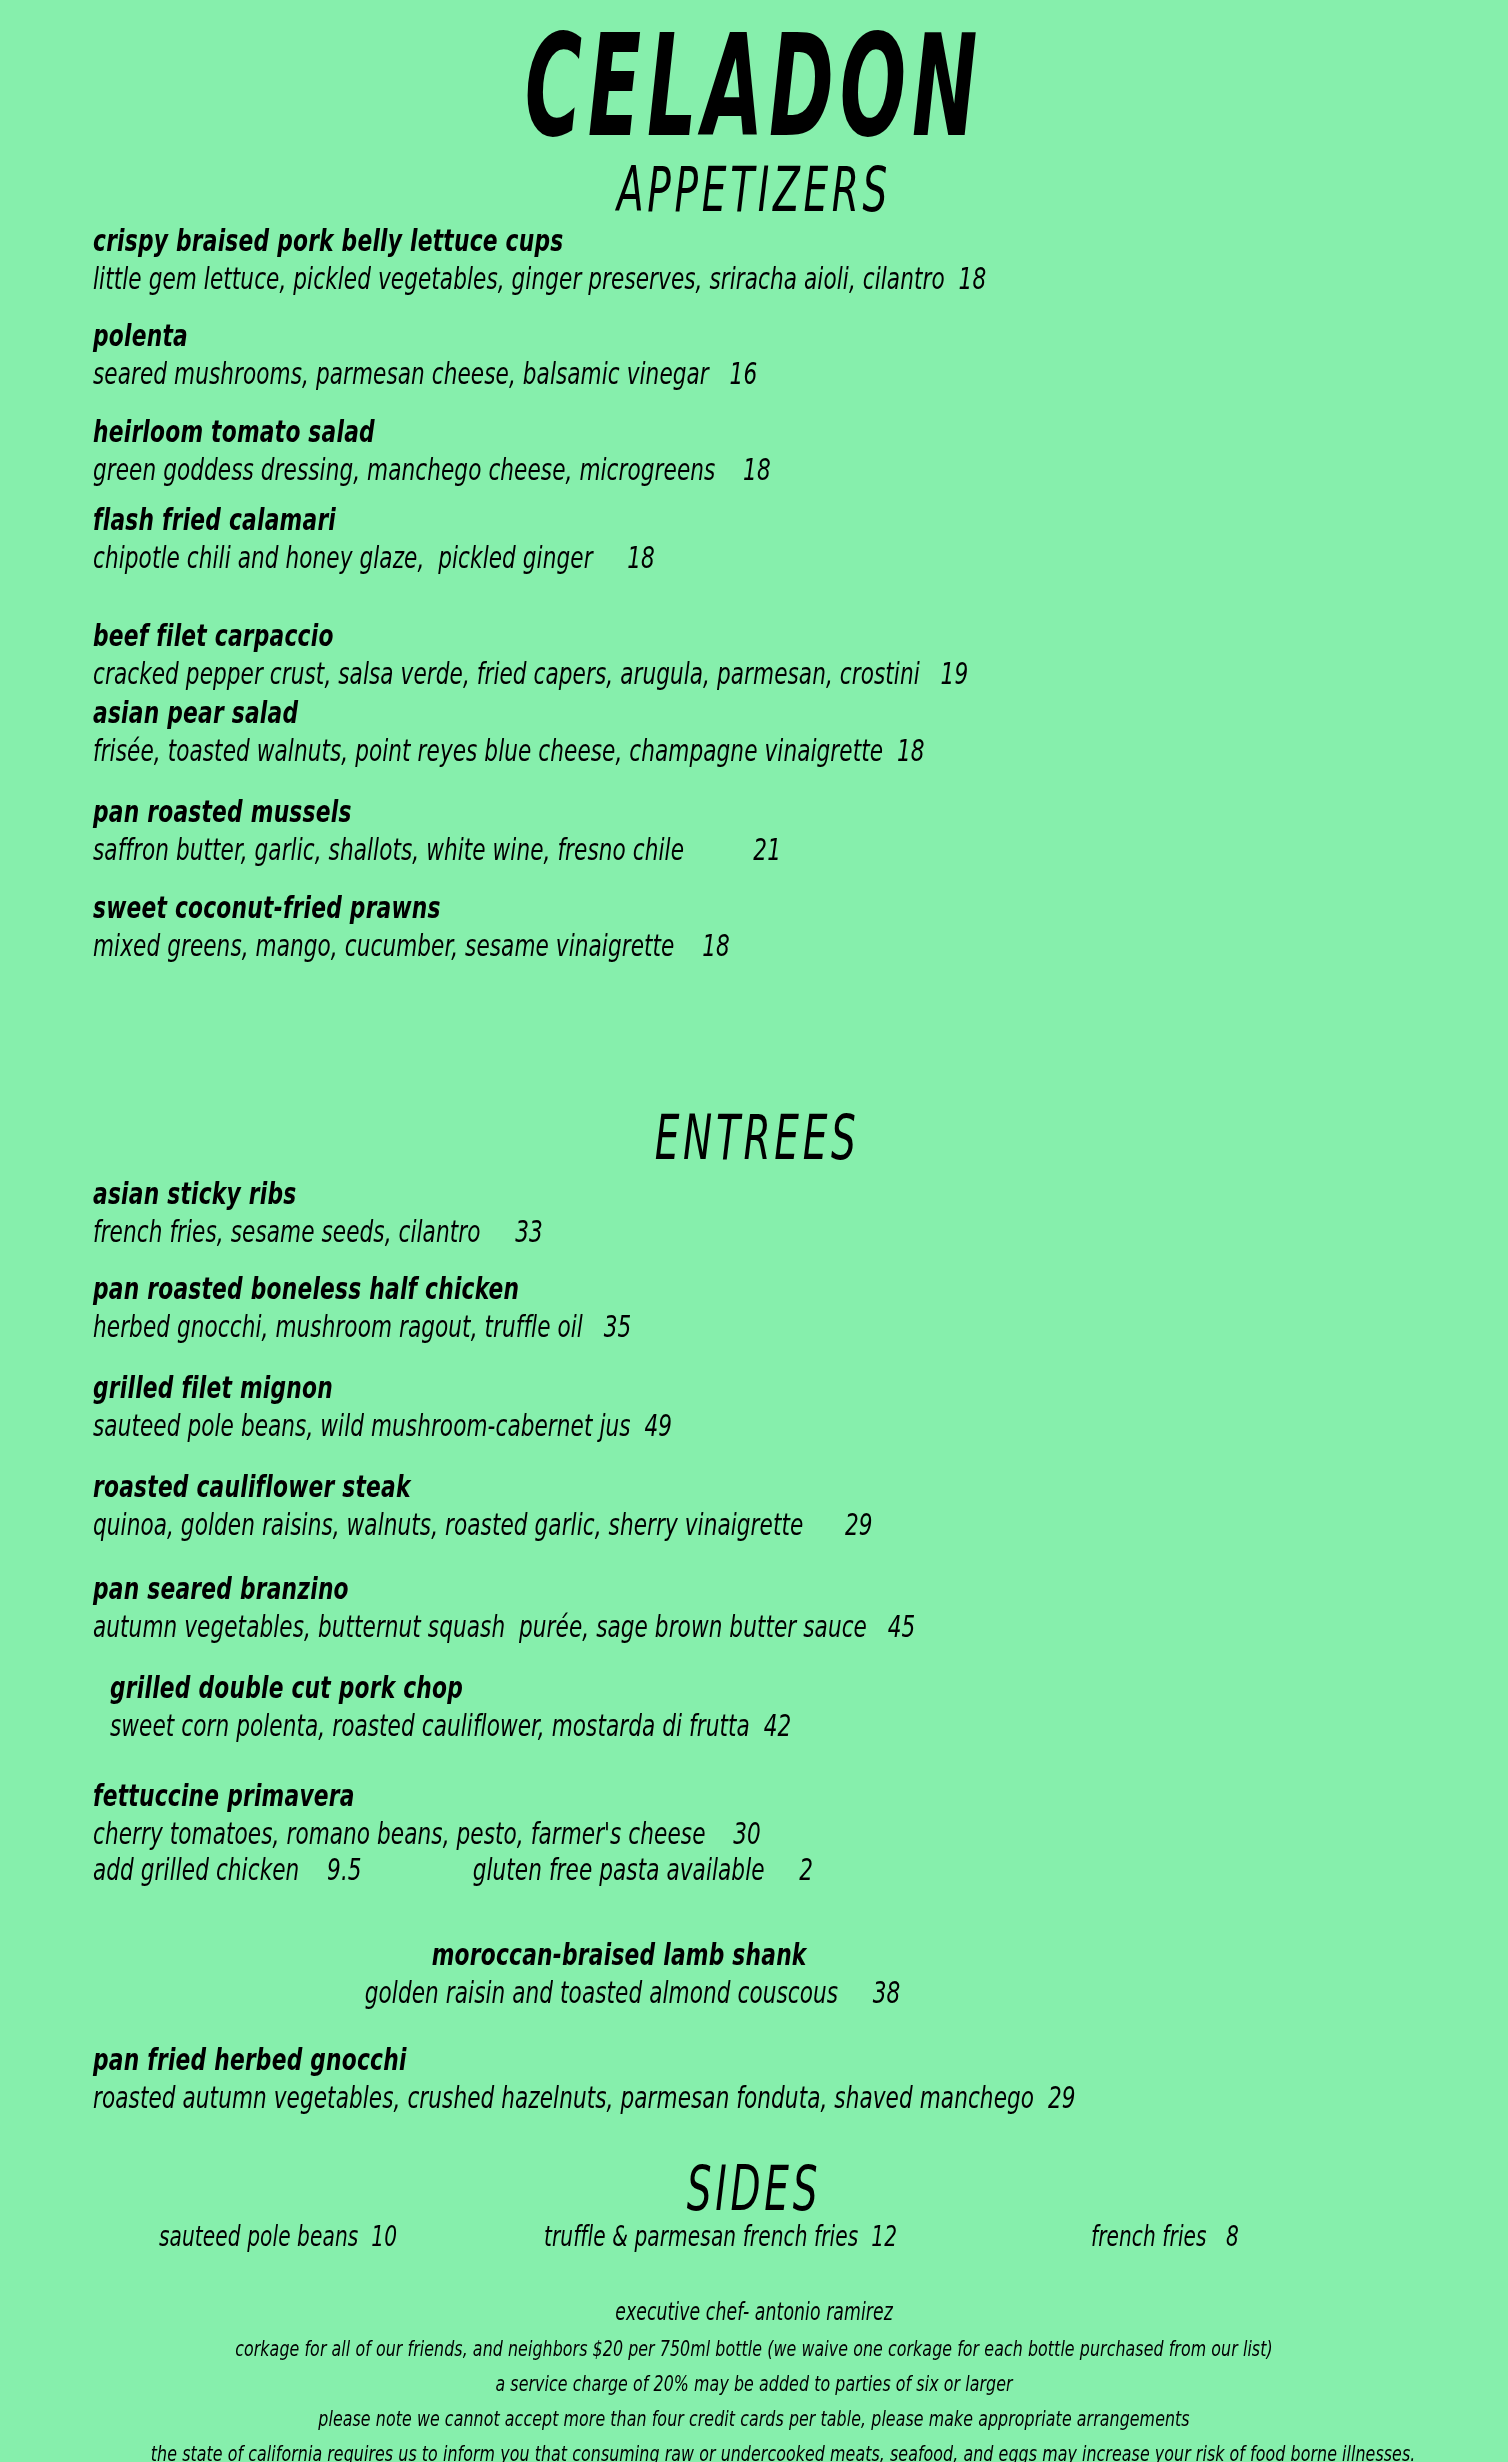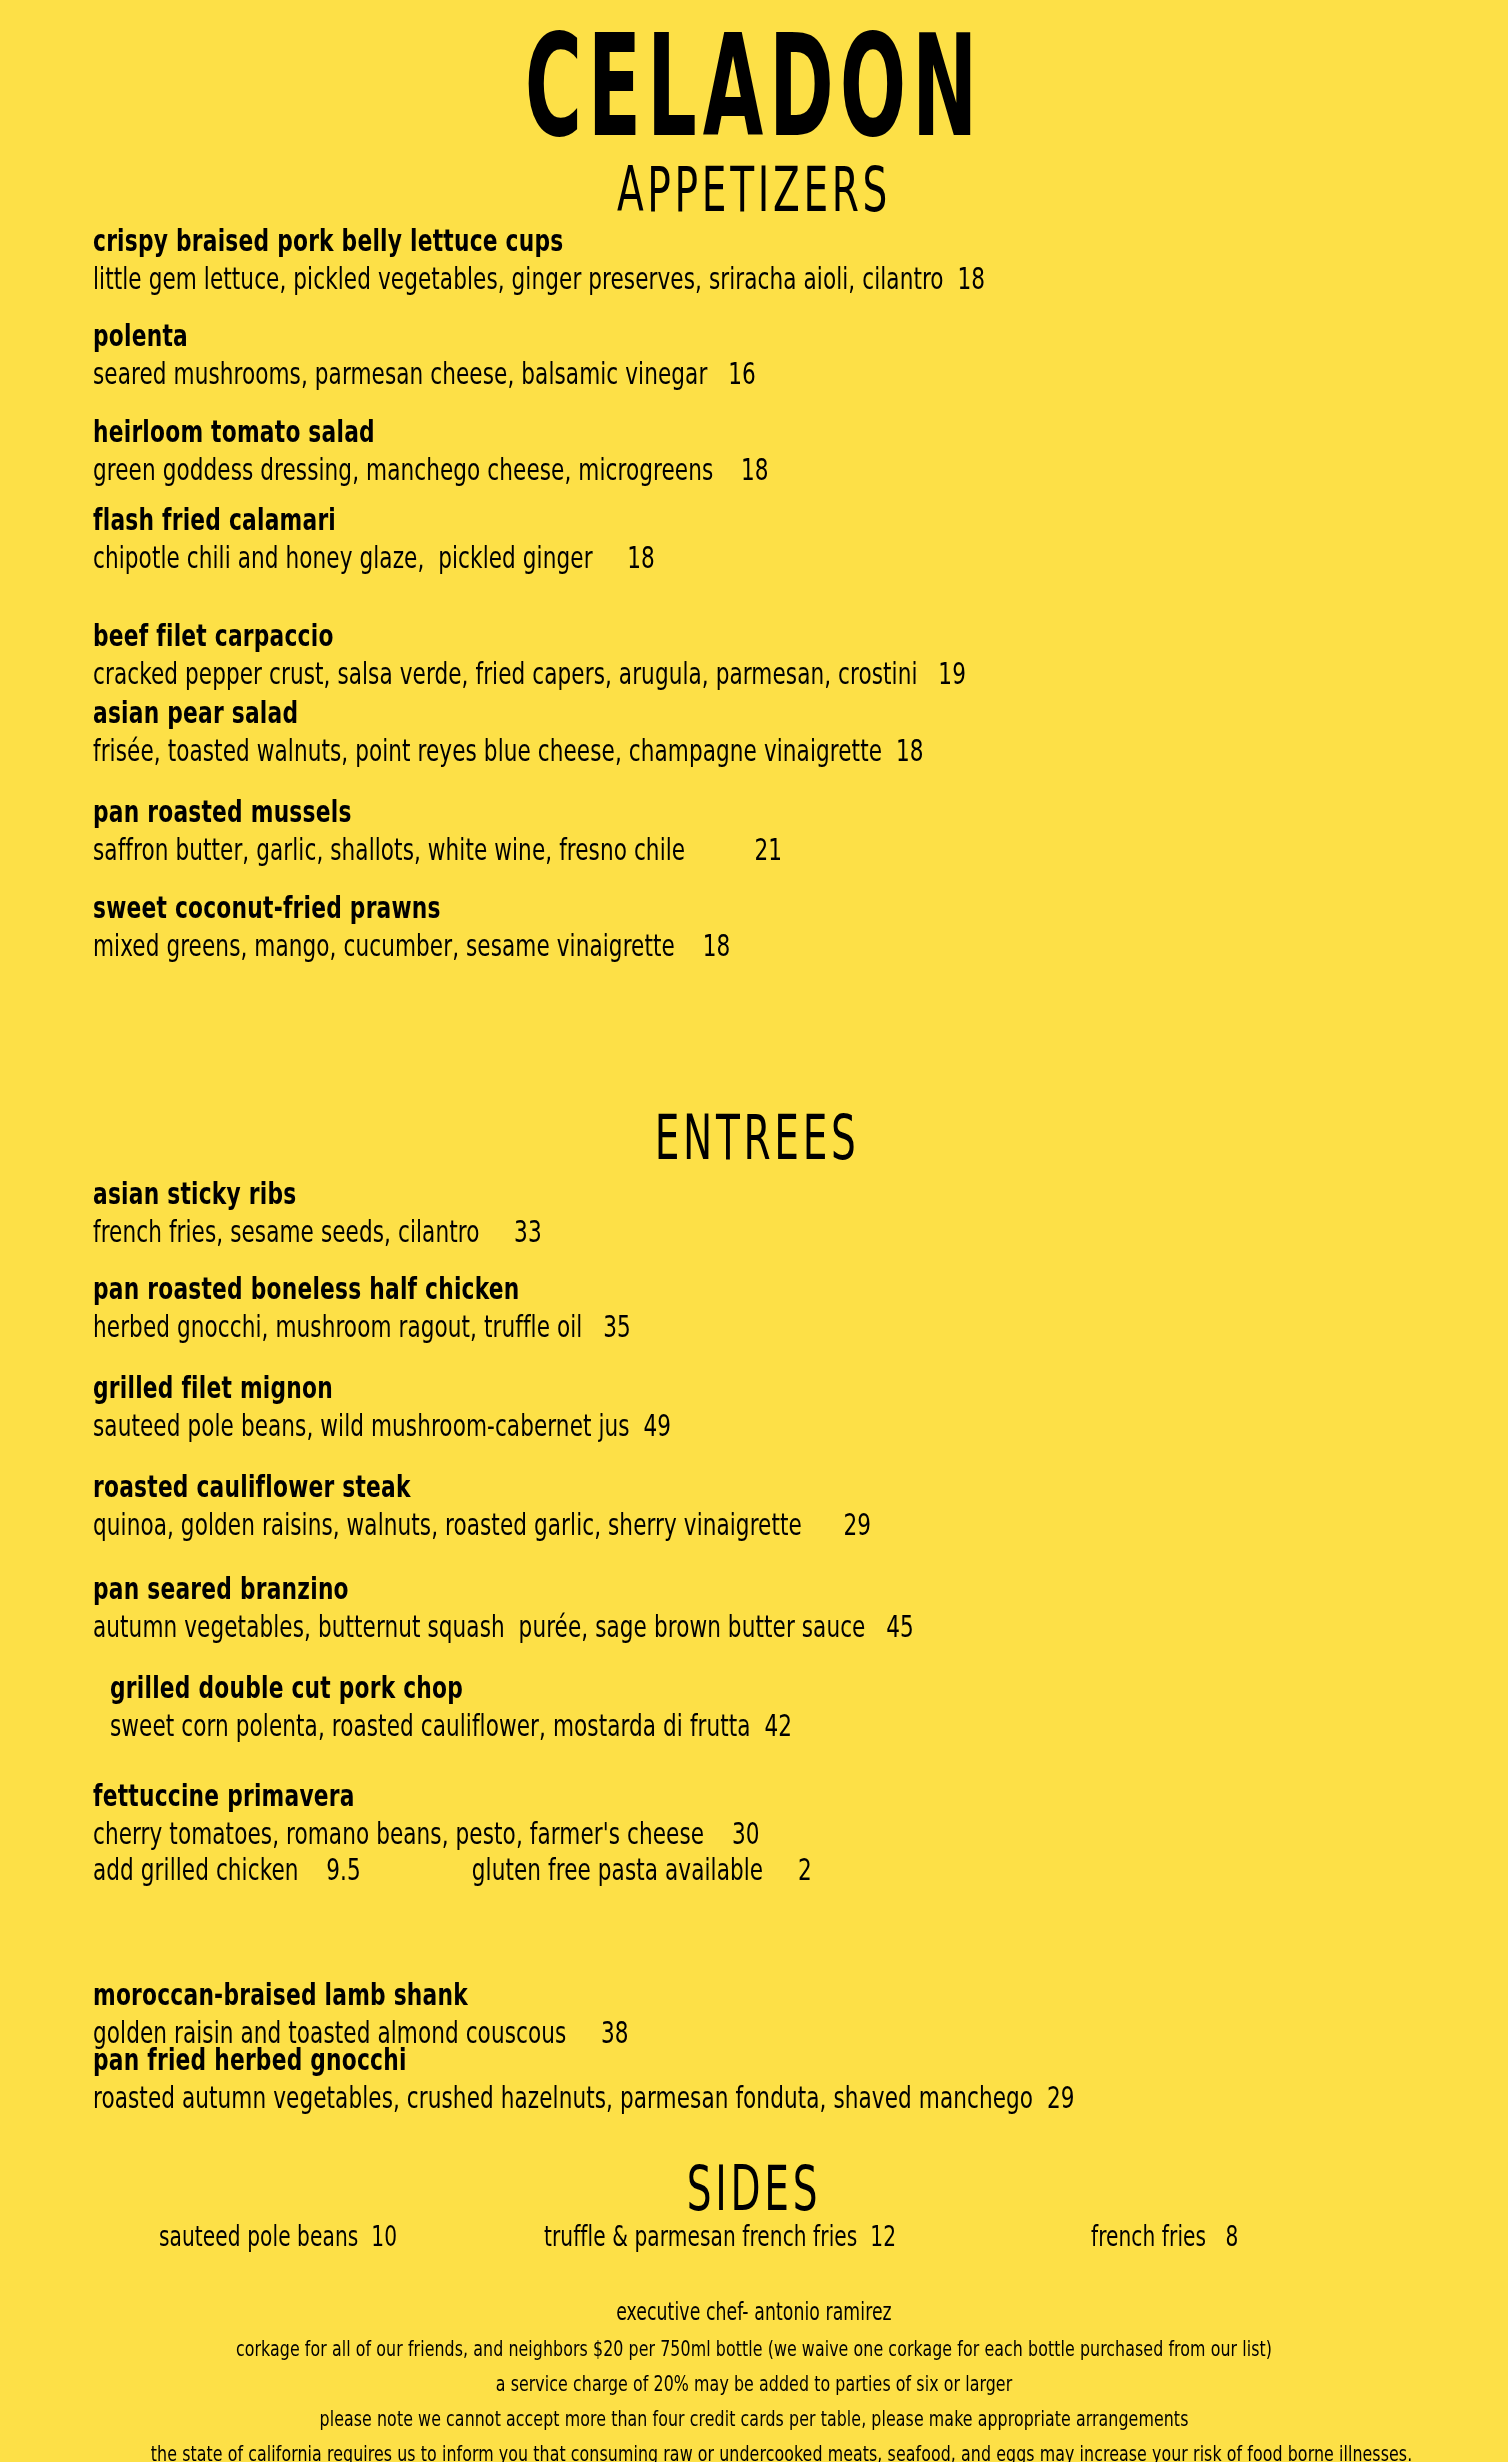--- a/index.html
+++ b/index.html
@@ -9,23 +9,24 @@
     background: #ffffff;
   }
   body {
     font-family: "Liberation Sans", sans-serif;
     color: #000000;
   }
   #menu-page {
     position: relative;
     width: 1508px;
     height: 2462px;
-    background: #fde047;
+    background: #86efac;
     overflow: hidden;
     box-sizing: border-box;
+    font-style: italic;
   }
 
   
   .restaurant-title {
     position: absolute;
     top: 16.6px;
     left: 0;
     width: 1508px;
     text-align: center;
     font-family: "DejaVu Sans Condensed", "Liberation Sans Narrow", "Liberation Sans", sans-serif;
@@ -215,21 +216,21 @@
     <div class="item-name">grilled double cut pork chop</div>
     <div class="item-desc">sweet corn polenta, roasted cauliflower, mostarda di frutta  42</div>
   </div>
 
   <div class="menu-item" style="top:1780px;">
     <div class="item-name">fettuccine primavera</div>
     <div class="item-desc">cherry tomatoes, romano beans, pesto, farmer's cheese    30</div>
     <div class="item-desc">add grilled chicken    9.5                gluten free pasta available     2</div>
   </div>
 
-  <div class="menu-item" style="top:1979px;">
+  <div class="menu-item" style="top:1939px;text-align:center;">
     <div class="item-name">moroccan-braised lamb shank</div>
     <div class="item-desc">golden raisin and toasted almond couscous     38</div>
   </div>
 
   <div class="menu-item" style="top:2044px;">
     <div class="item-name">pan fried herbed gnocchi</div>
     <div class="item-desc">roasted autumn vegetables, crushed hazelnuts, parmesan fonduta, shaved manchego  29</div>
   </div>
 
   <div id="sides-row">

